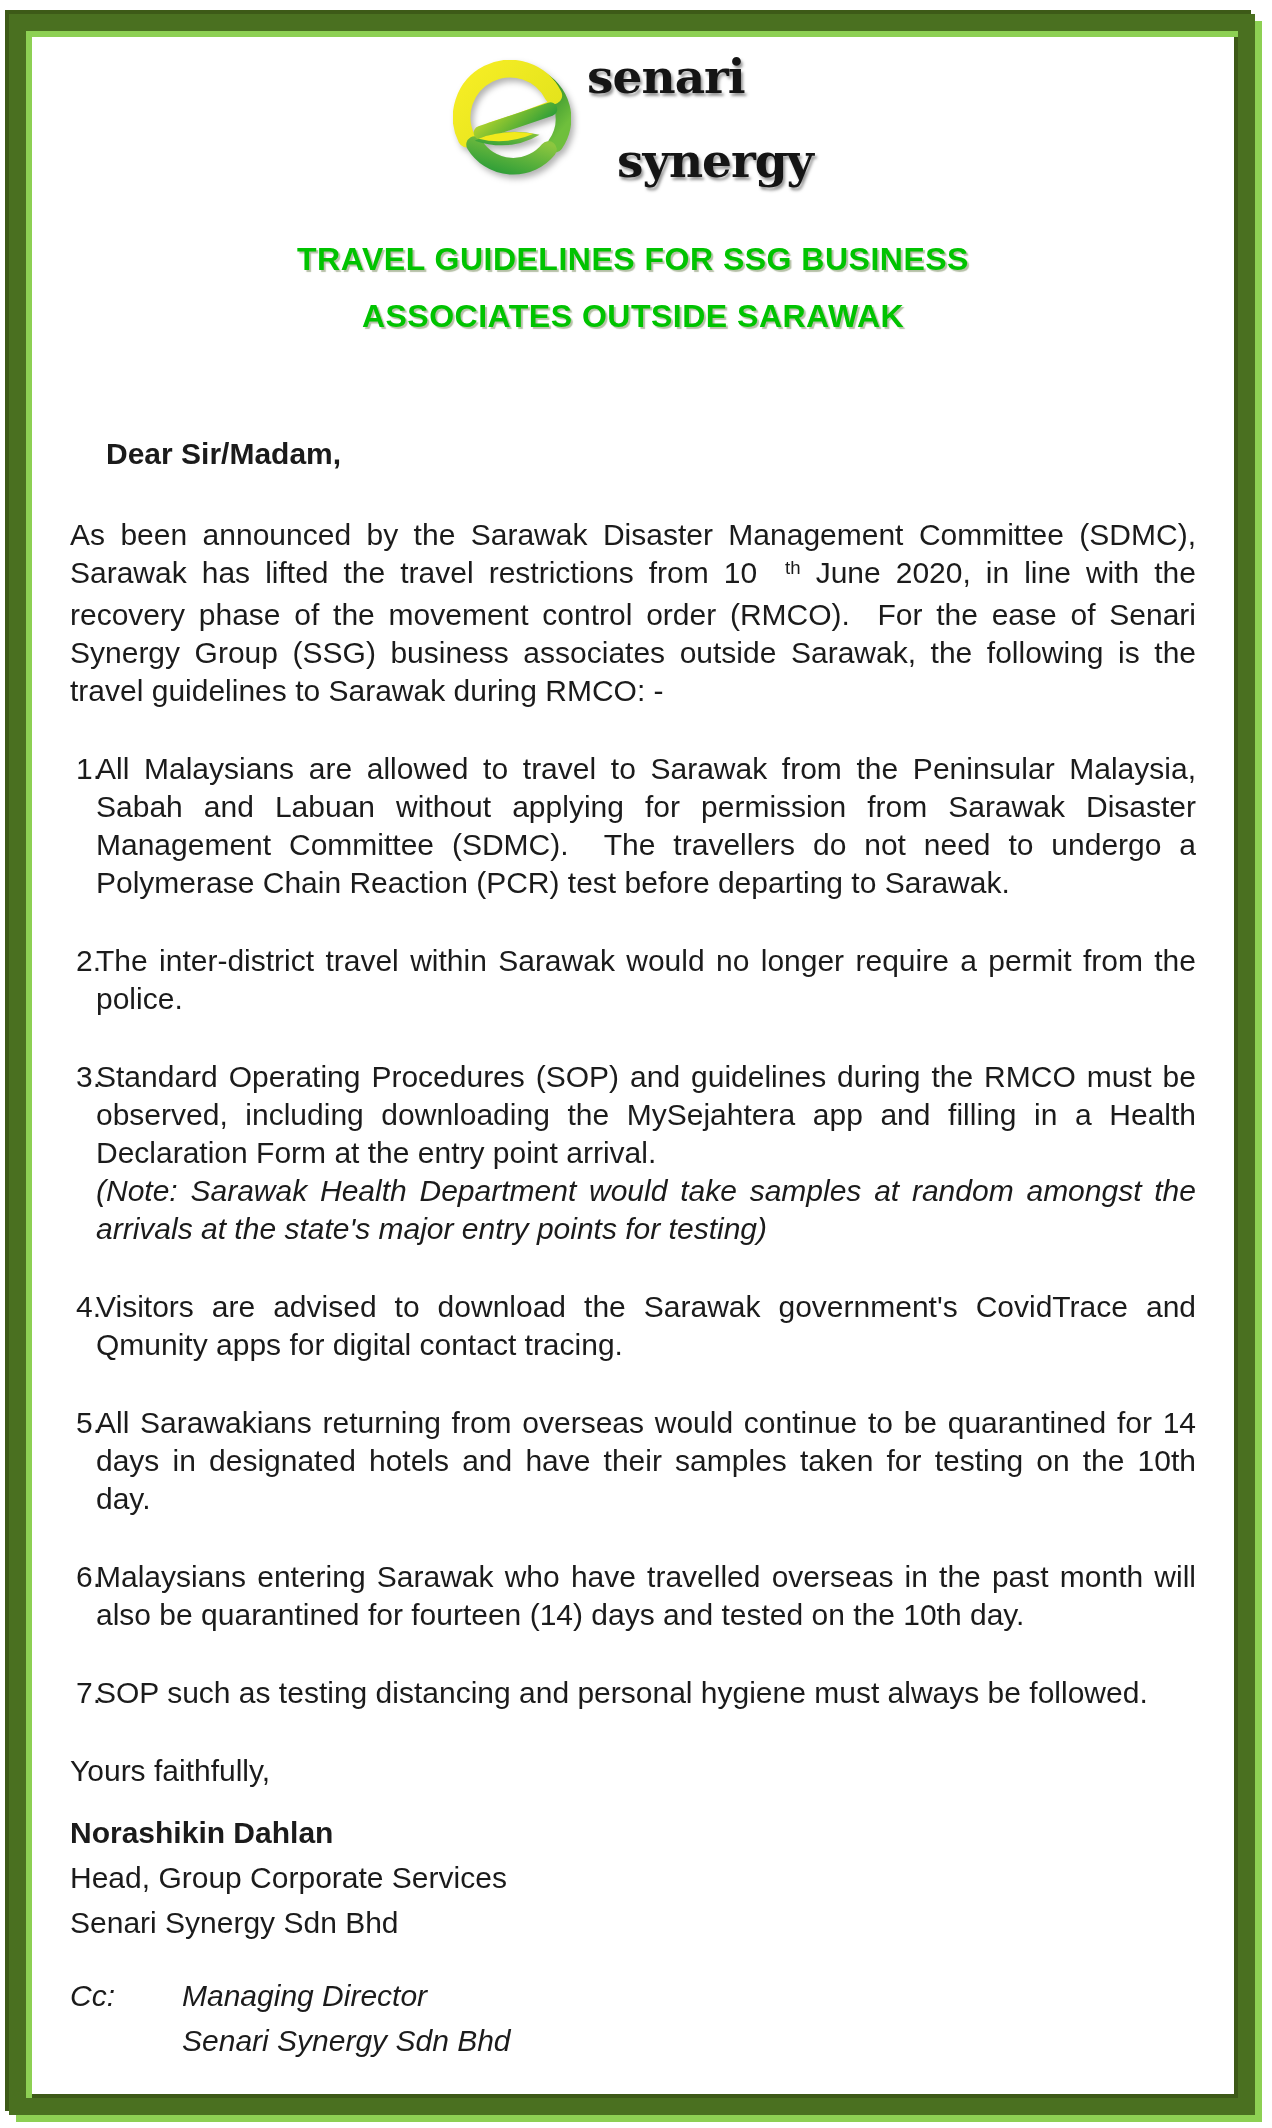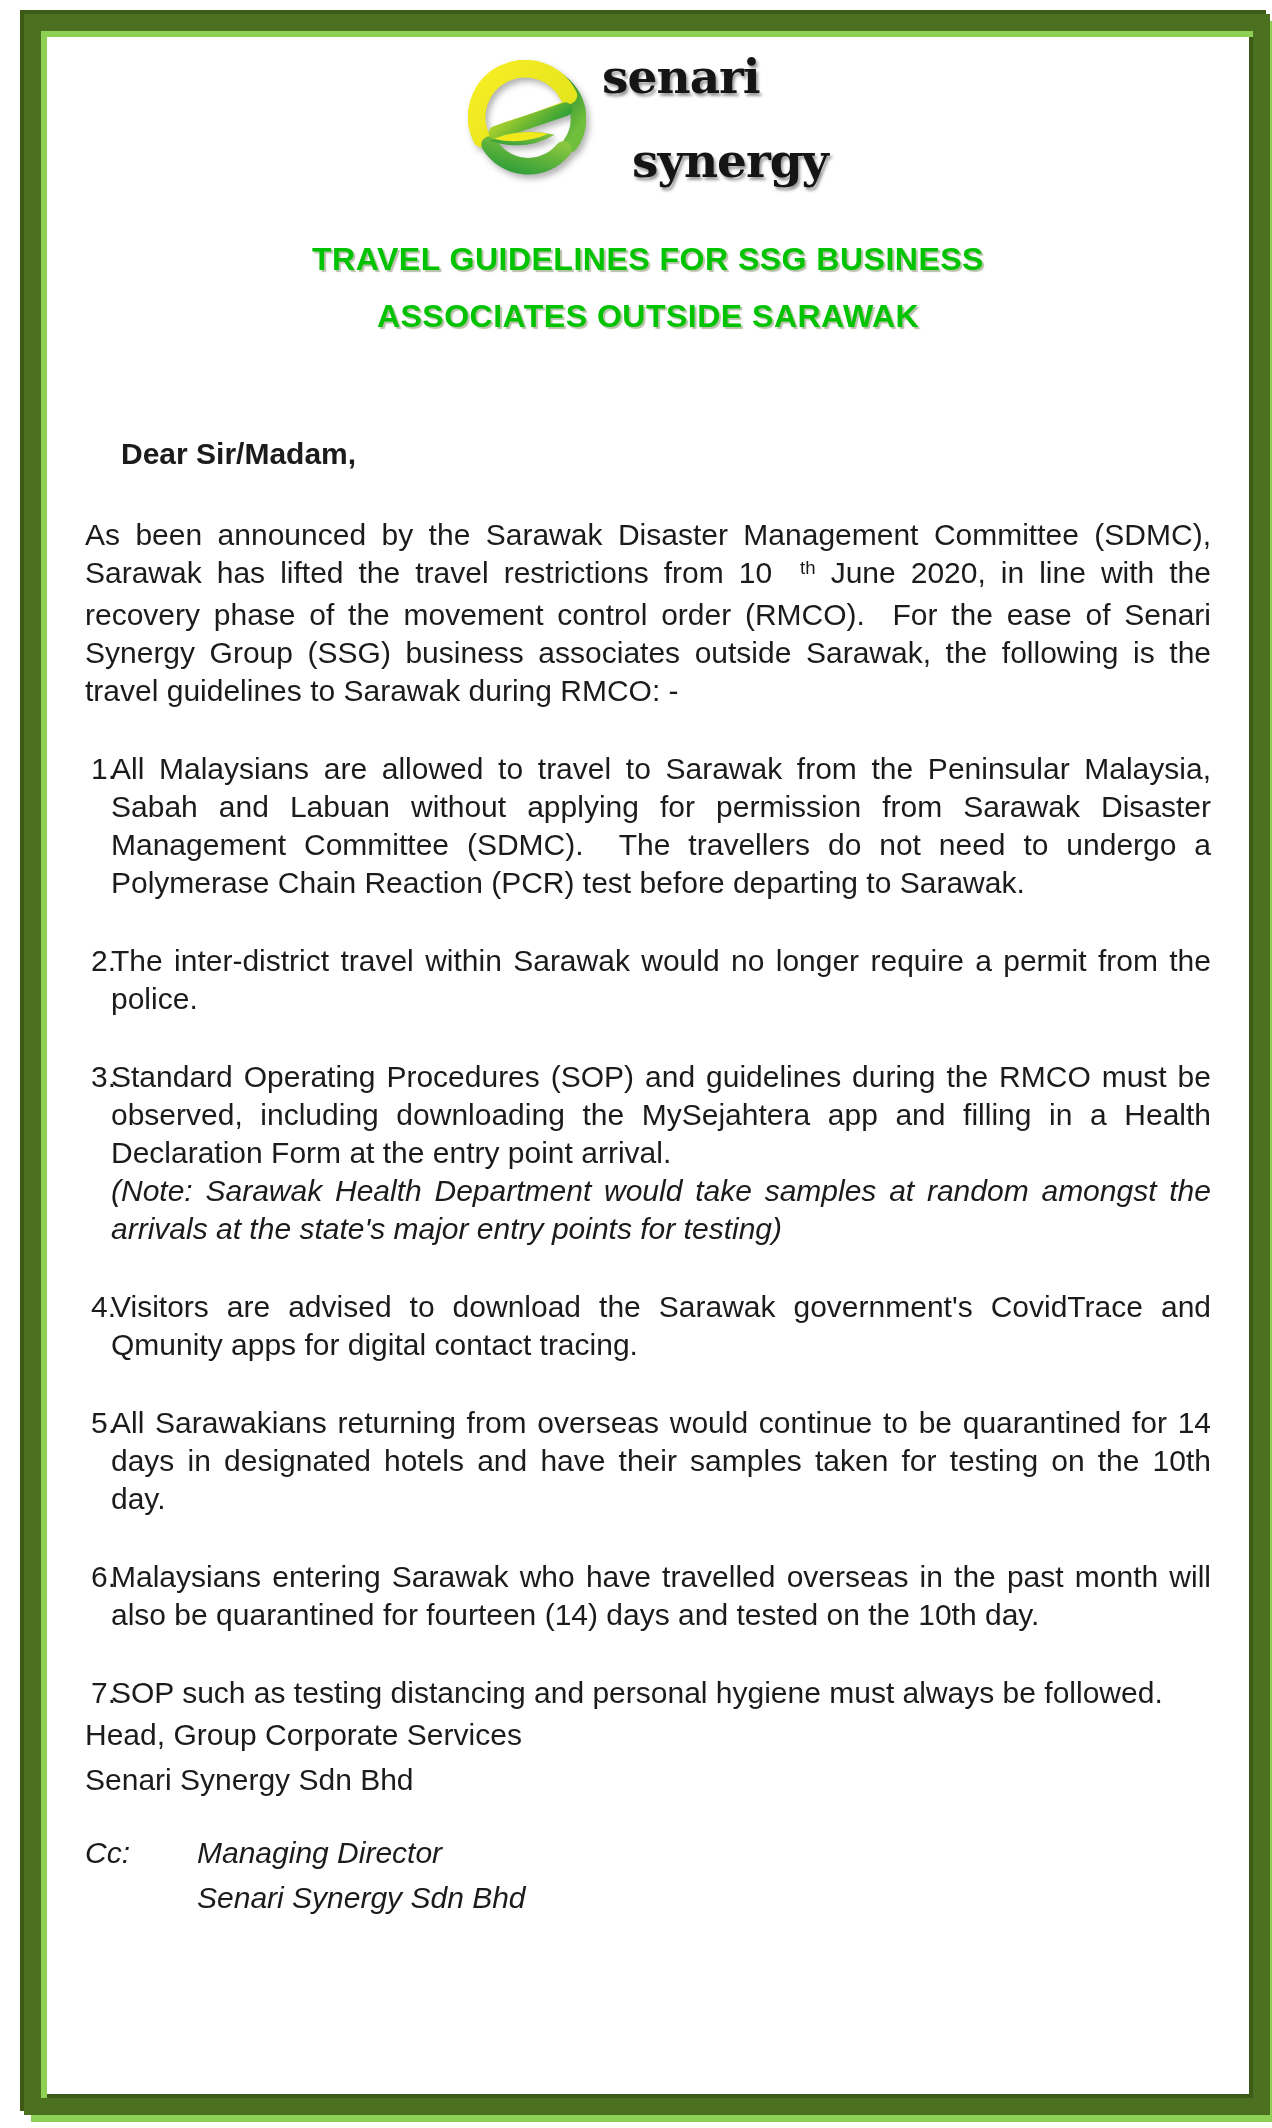--- a/index.html
+++ b/index.html
@@ -7,21 +7,21 @@
   body {
     position: relative;
     font-family: "Liberation Sans", "DejaVu Sans", sans-serif;
     color: #1b1b1b;
     overflow: hidden;
   }
 
   
   .frame {
     position: absolute;
-    left: 24px; top: 14px;
+    left: 9px; top: 14px;
     width: 1246px; height: 2101px;
     border: 17px solid #4A7020;
     box-shadow:
       7px 7px 0 #8DD053,          
       -4px -4px 0 #3D5A17,        
       inset -4px -4px 0 #3D5A17;  
     background: #ffffff;
   }
   .inner {
     width: 100%; height: 100%;
@@ -167,21 +167,23 @@
         <div class="num">6.</div>
         <div class="body"><span>Malaysians entering Sarawak who have travelled overseas in the past month will also be quarantined for fourteen (14) days and tested on the 10th day.</span></div>
       </div>
 
       <div class="item">
         <div class="num">7.</div>
         <div class="body"><span>SOP such as testing distancing and personal hygiene must always be followed.</span></div>
       </div>
 
 
+      <div class="valediction">Yours faithfully,</div>
 
+      <div class="sig-name">Norashikin Dahlan</div>
       <div class="sig-line">Head, Group Corporate Services</div>
       <div class="sig-line">Senari Synergy Sdn Bhd</div>
 
       <div class="cc">
         <div class="cc-label">Cc:</div>
         <div>
           <div>Managing Director</div>
           <div>Senari Synergy Sdn Bhd</div>
         </div>
       </div>

